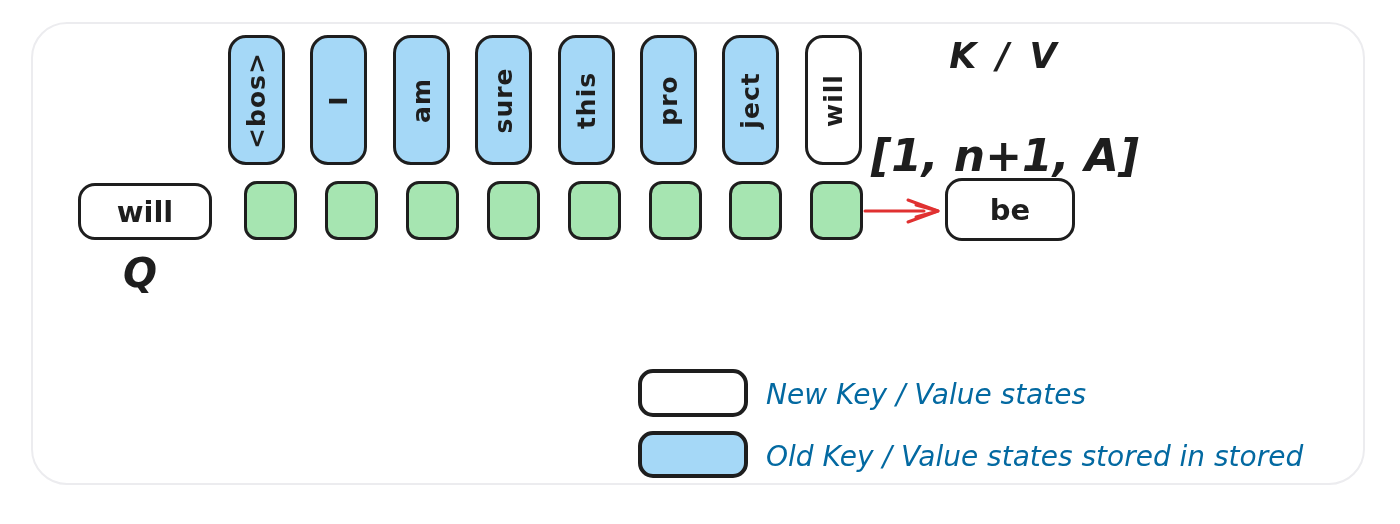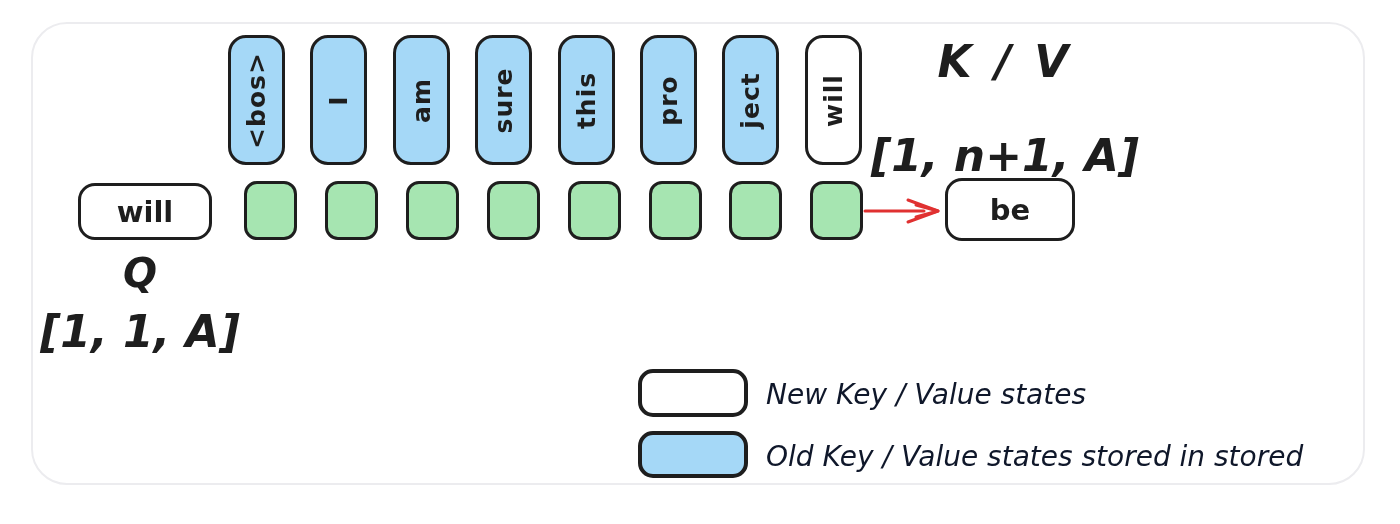--- a/index.html
+++ b/index.html
@@ -35,37 +35,37 @@
   .hbox{
     position:absolute;background:#fff;
     border:3.5px solid var(--stroke);border-radius:17px;
     display:flex;align-items:center;justify-content:center;
     font-size:29px;font-weight:bold;box-sizing:border-box;
   }
   #will-box{left:78px;top:183px;width:134px;height:57px;}
   #be-box{left:945px;top:178px;width:130px;height:63px;justify-content:center;}
   
   .note{position:absolute;font-style:italic;font-weight:bold;white-space:nowrap;}
-  #kv-label{left:880px;top:36px;width:250px;text-align:center;font-size:44px;letter-spacing:4px;}
+  #kv-label{left:880px;top:36px;width:250px;text-align:center;font-size:35px;letter-spacing:4px;}
   #kv-shape{left:865px;top:98px;width:280px;text-align:center;font-size:44px;margin-top:32px;}
   #q-label{left:60px;top:250px;width:160px;text-align:center;font-size:40px;}
   #q-shape{left:28px;top:306px;width:224px;text-align:center;font-size:44px;}
   
   #output-arrow{position:absolute;left:862px;top:195px;width:84px;height:32px;}
   
   .legend-swatch{
     position:absolute;width:110px;height:48px;
     border:4.5px solid var(--stroke);border-radius:15px;
     background:#fff;box-sizing:border-box;
   }
   #legend-new-swatch{left:638px;top:369px;}
   #legend-old-swatch{left:638px;top:431px;height:47px;background:var(--blue);}
   .legend-label{
     position:absolute;left:766px;font-size:28px;font-style:italic;
-    white-space:nowrap;color:#0f172a;
+    white-space:nowrap;color:#0369a1;
   }
   #legend-new-label{top:378px;}
   #legend-old-label{top:440px;}
 </style>
 </head>
 <body>
 
 <div class="canvas">
   <div class="card"></div>
 
@@ -119,21 +119,20 @@
     </g>
   </svg>
 
   <div class="hbox" id="be-box">
     <span>be</span>
   </div>
 
   <div class="note" id="kv-label">K / V</div>
   <div class="note" id="kv-shape">[1, n+1, A]</div>
   <div class="note" id="q-label">Q</div>
-  <div class="note" id="q-shape">[1, 1, A]</div>
 
   <div>
     <div class="legend-swatch" id="legend-new-swatch"></div>
     <div class="legend-label" id="legend-new-label">New Key / Value states</div>
     <div class="legend-swatch" id="legend-old-swatch"></div>
     <div class="legend-label" id="legend-old-label">Old Key / Value states stored in stored</div>
   </div>
 </div>
 
 </body></html>

